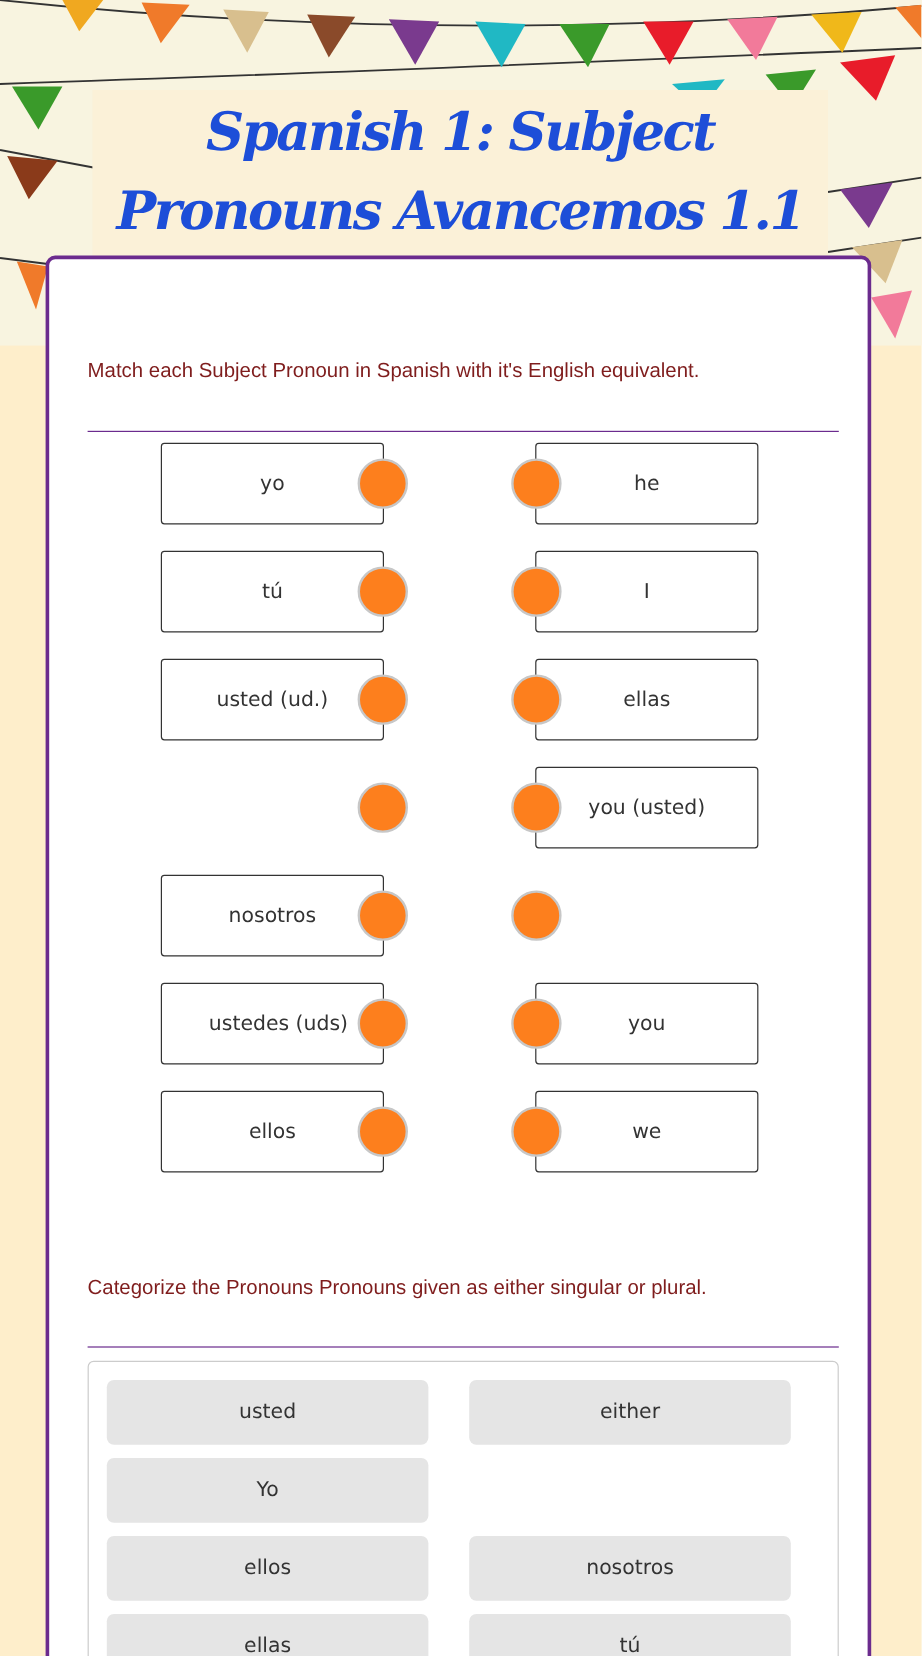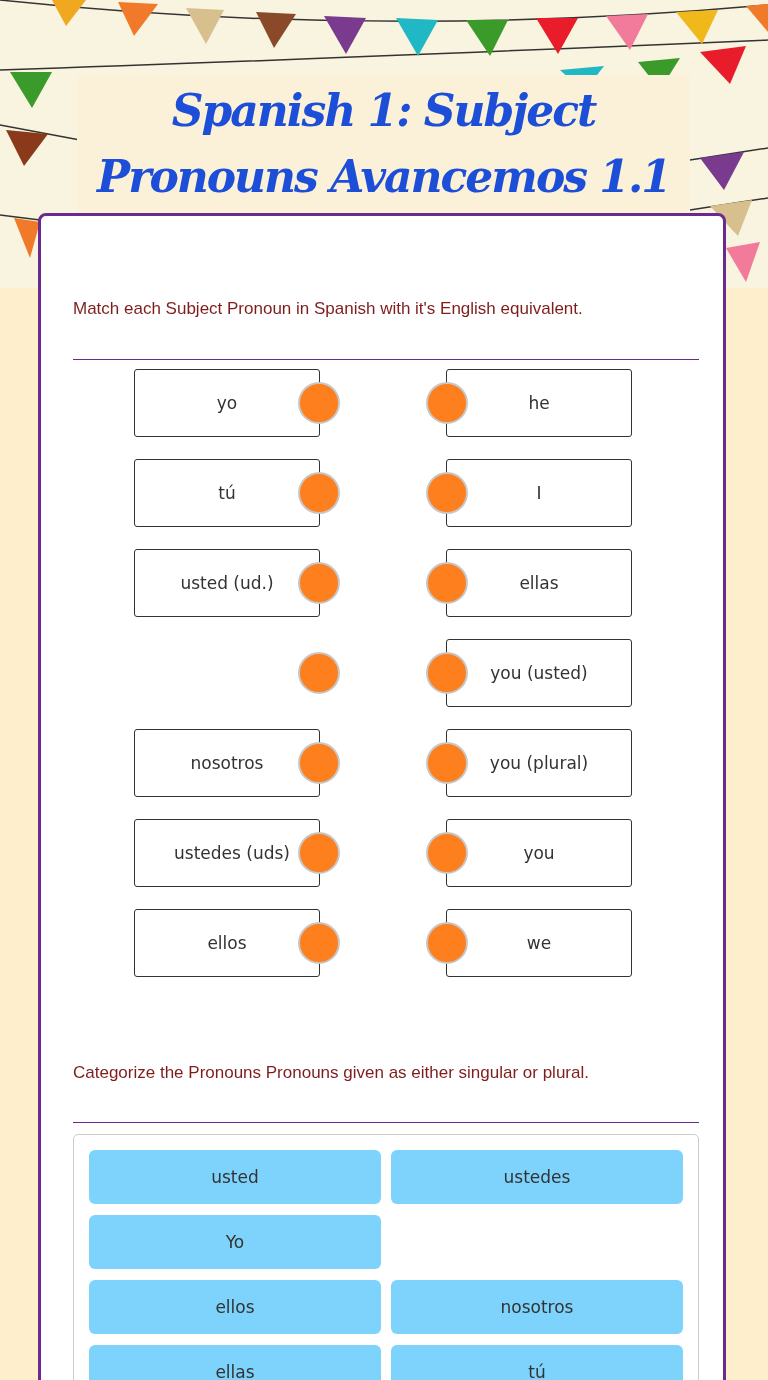--- a/index.html
+++ b/index.html
@@ -7,21 +7,21 @@
   .banner{position:absolute;left:0;top:0;width:768px;height:288px;background:#f8f4e0;overflow:hidden;}
   .banner svg{position:absolute;left:0;top:0;}
   .title-box{position:absolute;left:77px;top:75px;width:613px;height:140px;background:#fbf1d8;}
   .title{position:absolute;left:77px;top:78px;width:613px;text-align:center;color:#1d4ed8;font-family:"DejaVu Serif",serif;font-style:italic;font-weight:bold;font-size:44px;line-height:66px;letter-spacing:-2px;}
   .card{position:absolute;left:38px;top:213px;width:688px;height:1200px;background:#fff;border:3px solid #6b2b8e;border-radius:8px;box-sizing:border-box;}
   .q-title{position:absolute;left:32px;width:630px;color:#7f1d1d;font-family:Liberation Sans, sans-serif;font-size:17px;line-height:26px;}
   .q-rule{position:absolute;left:32px;width:626px;height:1px;background:#6b2b8e;}
   .mbox{position:absolute;width:186px;height:68px;border:1px solid #333;border-radius:3px;box-sizing:border-box;background:#fff;display:flex;align-items:center;justify-content:center;font-size:17px;color:#333;}
   .dot{position:absolute;width:42px;height:42px;border-radius:50%;background:#fd7f1d;border:2px solid #c7c7c7;box-sizing:border-box;}
   .cat-panel{position:absolute;left:32px;top:918px;width:626px;height:300px;border:1px solid #ccc;border-radius:5px;box-sizing:border-box;}
-  .chip{position:absolute;width:292px;height:54px;background:#7dd3fc;border-radius:6px;display:flex;align-items:center;justify-content:center;font-size:17px;color:#333;}
+  .chip{position:absolute;width:268px;height:54px;background:#e5e5e5;border-radius:6px;display:flex;align-items:center;justify-content:center;font-size:17px;color:#333;}
 </style>
 </head>
 <body>
 
 <div class="banner">
   <svg width="768" height="288" viewBox="0 0 768 288">
     <path d="M0,0 Q380,40 768,5" stroke="#333" stroke-width="1.5" fill="none"></path>
     <path d="M0,70 Q300,60 768,40" stroke="#333" stroke-width="1.5" fill="none"></path>
     <path d="M0,125 L80,140" stroke="#333" stroke-width="1.5" fill="none"></path>
     <path d="M690,160 L768,148" stroke="#333" stroke-width="1.5" fill="none"></path>
@@ -93,43 +93,40 @@
     </div>
   <div class="mbox" style="left:405px;top:243px;">
       <span>I</span>
     </div>
   <div class="mbox" style="left:405px;top:333px;">
       <span>ellas</span>
     </div>
   <div class="mbox" style="left:405px;top:423px;">
       <span>you (usted)</span>
     </div>
-  <div class="mbox" style="left:405px;top:513px;">
-      <span>you (plural)</span>
-    </div>
   <div class="mbox" style="left:405px;top:693px;">
       <span>we</span>
     </div>
   <div class="mbox" style="left:405px;top:603px;">
       <span>you</span>
     </div>
 
   <div class="dot" style="left:385px;top:166px;"></div>
   <div class="dot" style="left:385px;top:256px;"></div>
   <div class="dot" style="left:385px;top:346px;"></div>
   <div class="dot" style="left:385px;top:436px;"></div>
   <div class="dot" style="left:385px;top:526px;"></div>
   <div class="dot" style="left:385px;top:616px;"></div>
   <div class="dot" style="left:385px;top:706px;"></div>
 
   <div class="q-title" style="top:844px;">Categorize the Pronouns Pronouns given as either singular or plural.</div>
   <div class="q-rule" style="top:906px;"></div>
 
   <div class="cat-panel">
     <div class="chip" style="left:15px;top:15px;">usted</div>
-    <div class="chip" style="left:317px;top:15px;">ustedes</div>
+    <div class="chip" style="left:317px;top:15px;">either</div>
     <div class="chip" style="left:15px;top:80px;">Yo</div>
     <div class="chip" style="left:15px;top:145px;">ellos</div>
     <div class="chip" style="left:317px;top:145px;">nosotros</div>
     <div class="chip" style="left:15px;top:210px;">ellas</div>
     <div class="chip" style="left:317px;top:210px;">tú</div>
   </div>
 </div>
 
 </body></html>

